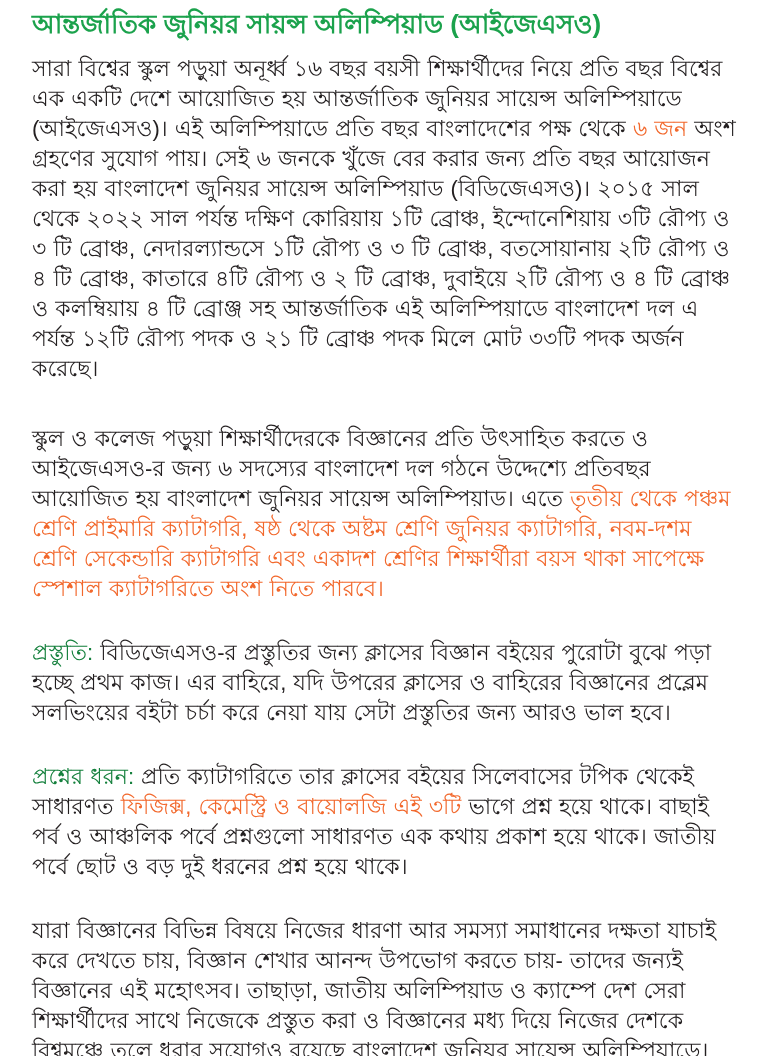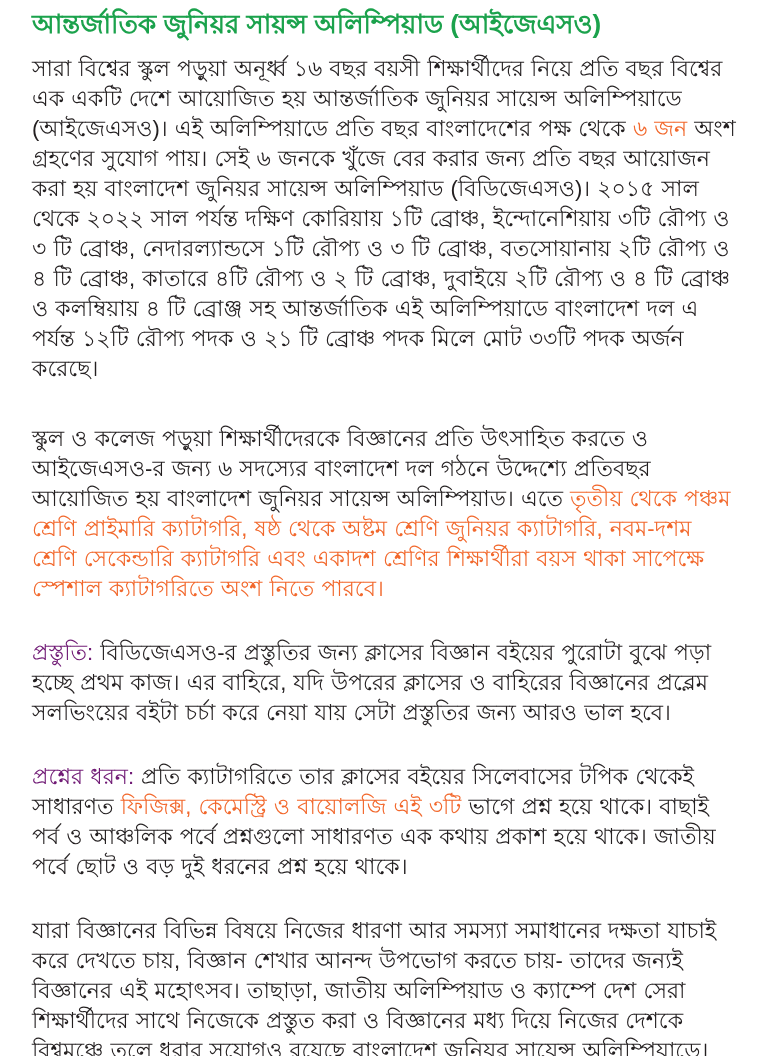--- a/index.html
+++ b/index.html
@@ -32,21 +32,21 @@
     text-align: left;
     word-spacing: 1px;
   }
   .para.first {
     margin-bottom: 40px;
   }
   .accent-orange {
     color: #f2682c;
   }
   .label-green {
-    color: #701a75;
+    color: #15803d;
   }
 </style>
 </head>
 <body>
 
 <div class="page">
 
   <h1 class="heading">আন্তর্জাতিক জুনিয়র সায়ন্স অলিম্পিয়াড (আইজেএসও)</h1>
 
   <p class="para first"><span>সারা বিশ্বের স্কুল পড়ুয়া অনূর্ধ্ব ১৬ বছর বয়সী শিক্ষার্থীদের নিয়ে প্রতি বছর বিশ্বের এক একটি দেশে আয়োজিত হয় আন্তর্জাতিক জুনিয়র সায়েন্স অলিম্পিয়াডে (আইজেএসও)। এই অলিম্পিয়াডে প্রতি বছর বাংলাদেশের পক্ষ থেকে </span><span class="accent-orange">৬ জন</span><span> অংশ গ্রহণের সুযোগ পায়। সেই ৬ জনকে খুঁজে বের করার জন্য প্রতি বছর আয়োজন করা হয় বাংলাদেশ জুনিয়র সায়েন্স অলিম্পিয়াড (বিডিজেএসও)। ২০১৫ সাল থেকে ২০২২ সাল পর্যন্ত দক্ষিণ কোরিয়ায় ১টি ব্রোঞ্চ, ইন্দোনেশিয়ায় ৩টি রৌপ্য ও ৩ টি ব্রোঞ্চ, নেদারল্যান্ডসে ১টি রৌপ্য ও ৩ টি ব্রোঞ্চ, বতসোয়ানায় ২টি রৌপ্য ও ৪ টি ব্রোঞ্চ, কাতারে ৪টি রৌপ্য ও ২ টি ব্রোঞ্চ, দুবাইয়ে ২টি রৌপ্য ও ৪ টি ব্রোঞ্চ ও কলম্বিয়ায় ৪ টি ব্রোঞ্জ সহ আন্তর্জাতিক এই অলিম্পিয়াডে বাংলাদেশ দল এ পর্যন্ত ১২টি রৌপ্য পদক ও ২১ টি ব্রোঞ্চ পদক মিলে মোট ৩৩টি পদক অর্জন করেছে।</span></p>

